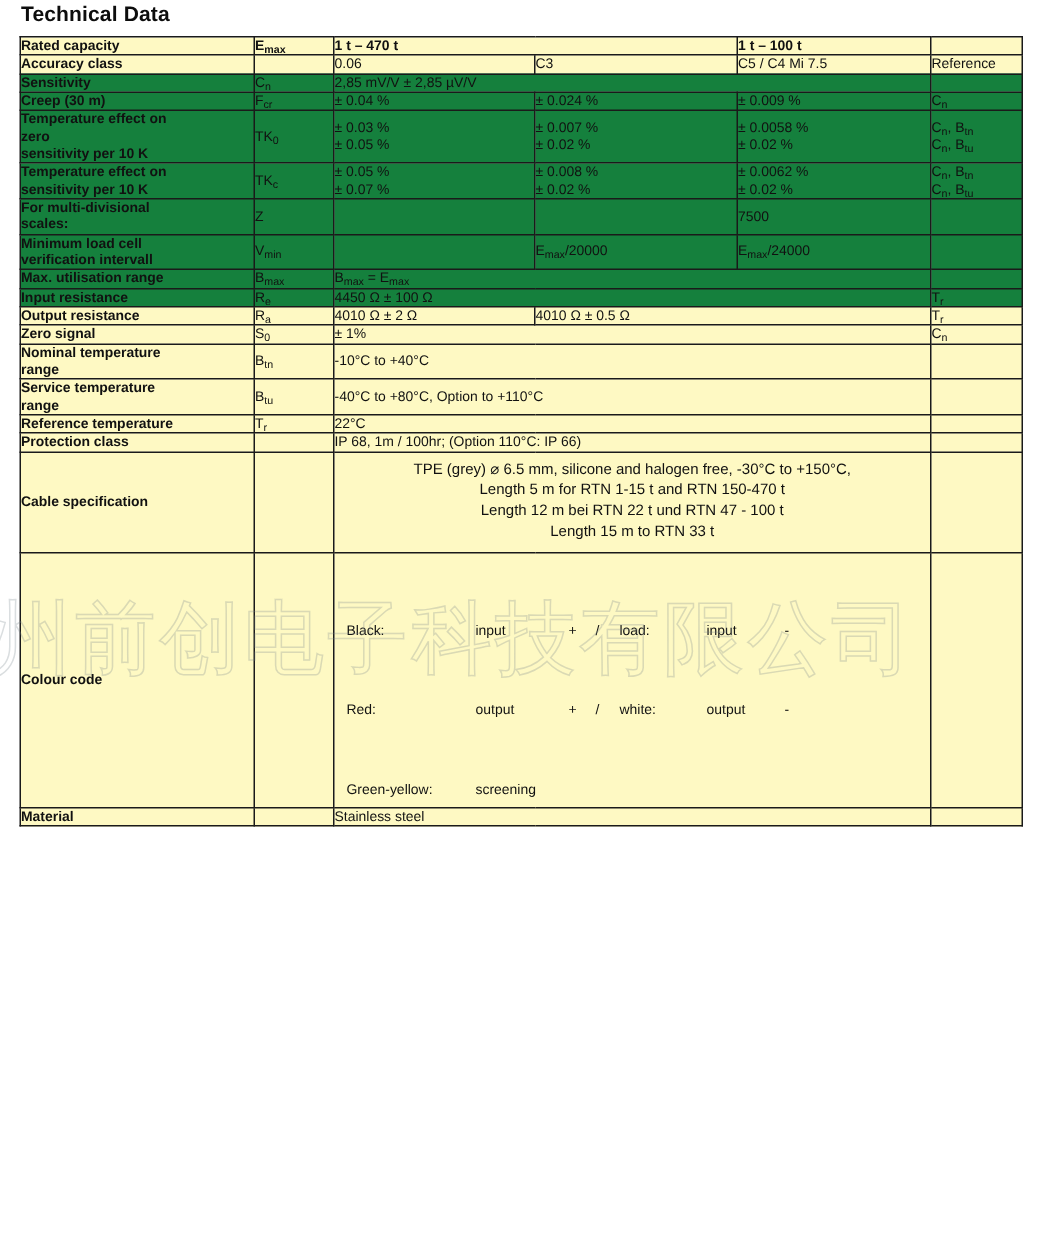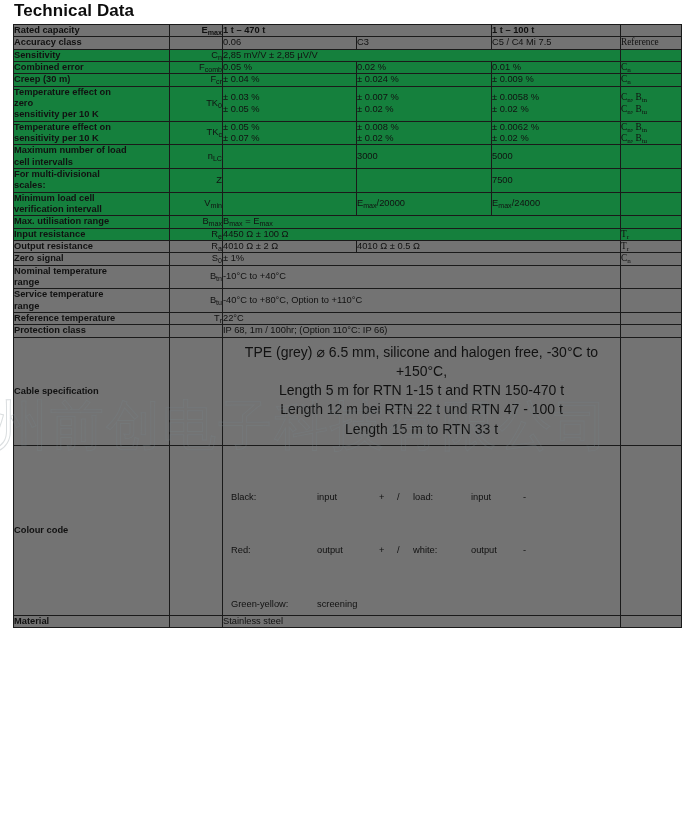--- a/index.html
+++ b/index.html
@@ -38,21 +38,21 @@
     color: transparent;
     -webkit-text-stroke: 1px rgba(120,132,140,0.30);
     opacity: 0.9;
   }
 
   
   .page-title {
     position: absolute;
     left: 14px;
     top: 1px;
-    font-size: 17px;
+    font-size: 14px;
     font-weight: bold;
     letter-spacing: 0.1px;
     color: #0d0d0d;
   }
 
   
   .tbl-wrap {
     position: absolute;
     left: 13px;
     top: 24px;
@@ -82,44 +82,43 @@
   col.c-ref   { width: 61px;  }
   .label {
     font-weight: bold;
     font-size: 9.4px;
     line-height: 1.26;
     padding: 4px 5px 4px 7px;
     text-align: left;
   }
   .sym {
     padding: 4px 4px 4px 6px;
-    text-align: right;
+    text-align: left;
     font-size: 9.6px;
   }
   .val {
     text-align: left;
     padding: 4px 4px;
   }
   .ref {
     text-align: left;
     padding: 4px 4px 4px 6px;
     font-size: 9.4px;
-    font-family: Liberation Serif, serif;
   }
   sub {
     font-size: 7.1px;
     line-height: 0;
     vertical-align: baseline;
     position: relative;
     bottom: -2px;
   }
 
   
   tr.shade td { background: #15803d; }
-  tr.plain td { background: #737373; }
+  tr.plain td { background: #fef9c3; }
 
   
   td.dot-top { border-top: 1.6px dotted #111111; }
   td.dot-bottom { border-bottom: 1.6px dotted #111111; }
 
   .multiline { white-space: pre-line; }
 
   
   .cc-grid {
     display: grid;
@@ -128,21 +127,21 @@
     font-size: 9.3px;
     padding: 5px 0 5px 8px;
     text-align: left;
   }
   .cc-grid > span { white-space: nowrap; margin-top: 41px; }
 
   .cable-lines {
     text-align: center;
     padding: 5px 4px 6px 4px;
     line-height: 1.38;
-    font-size: 14px;
+    font-size: 10px;
   }
 </style>
 </head>
 <body>
 
 <div class="watermark">
   <div class="watermark-text">州前创电子科技有限公司</div>
 </div>
 
 <div class="page-title">Technical Data</div>
@@ -176,28 +175,20 @@
     <td class="ref">Reference</td>
   </tr>
 
   <tr class="shade">
     <td class="label">Sensitivity</td>
     <td class="sym"><span>C</span><sub>n</sub></td>
     <td class="val" colspan="3">2,85 mV/V ± 2,85 µV/V</td>
     <td class="ref"></td>
   </tr>
 
-  <tr class="shade">
-    <td class="label">Combined error</td>
-    <td class="sym"><span>F</span><sub>comb</sub></td>
-    <td class="val">0.05 %</td>
-    <td class="val">0.02 %</td>
-    <td class="val">0.01 %</td>
-    <td class="ref"><span>C</span><sub>n</sub></td>
-  </tr>
 
 
   <tr class="shade">
     <td class="label">Creep (30 m)</td>
     <td class="sym"><span>F</span><sub>cr</sub></td>
     <td class="val">± 0.04 %</td>
     <td class="val">± 0.024 %</td>
     <td class="val">± 0.009 %</td>
     <td class="ref"><span>C</span><sub>n</sub></td>
   </tr>
@@ -228,29 +219,20 @@
     <td class="val multiline">± 0.008 %
 ± 0.02 %</td>
     <td class="val multiline">± 0.0062 %
 ± 0.02 %</td>
     <td class="ref">
       <div>C<sub>n</sub>, B<sub>tn</sub></div>
       <div>C<sub>n</sub>, B<sub>tu</sub></div>
     </td>
   </tr>
 
-  <tr class="shade">
-    <td class="label multiline dot-bottom">Maximum number of load
-cell intervalls</td>
-    <td class="sym dot-bottom"><span>n</span><sub>LC</sub></td>
-    <td class="val dot-bottom"></td>
-    <td class="val dot-bottom">3000</td>
-    <td class="val dot-bottom">5000</td>
-    <td class="ref"></td>
-  </tr>
 
   <tr class="shade">
     <td class="label multiline dot-top">For multi-divisional
 scales:</td>
     <td class="sym dot-top"><span>Z</span></td>
     <td class="val dot-top"></td>
     <td class="val dot-top"></td>
     <td class="val dot-top">7500</td>
     <td class="ref"></td>
   </tr>

